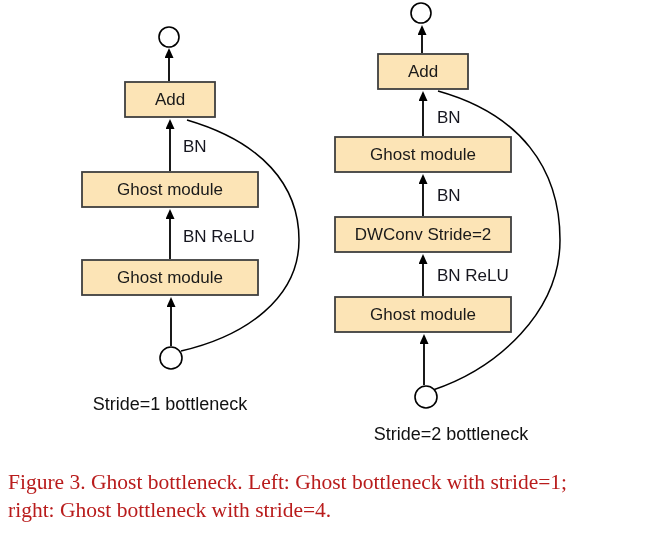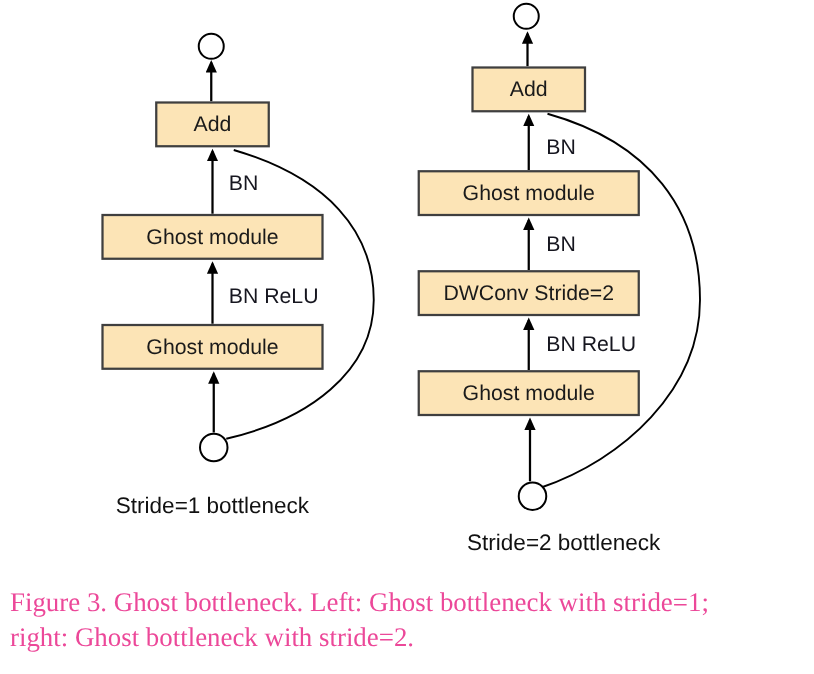--- a/index.html
+++ b/index.html
@@ -57,21 +57,21 @@
     text-anchor: middle;
   }
   .figure-caption {
     position: absolute;
     left: 8px;
     top: 468px;
     width: 640px;
     font-family: "Liberation Serif", serif;
     font-size: 21.5px;
     line-height: 28px;
-    color: #ec4899;
+    color: #b91c1c;
   }
 </style>
 </head>
 <body>
 
 <div id="page">
 
   <svg id="figure-diagram" width="651" height="455" viewBox="0 0 651 455" xmlns="http://www.w3.org/2000/svg">
     <defs>
       <marker id="arrowhead" markerUnits="userSpaceOnUse" markerWidth="12" markerHeight="10" refX="8" refY="4.5" orient="auto">
@@ -141,16 +141,16 @@
       <line class="flow-line" marker-end="url(#arrowhead)" x1="424" y1="385" x2="424" y2="336"></line>
 
       <circle class="io-circle" cx="426" cy="397" r="11"></circle>
 
       <text class="diagram-caption" x="451" y="440">Stride=2 bottleneck</text>
     </g>
   </svg>
 
   <div class="figure-caption">
     <div>Figure 3. Ghost bottleneck. Left: Ghost bottleneck with stride=1;</div>
-    <div>right: Ghost bottleneck with stride=2.</div>
+    <div>right: Ghost bottleneck with stride=4.</div>
   </div>
 
 </div>
 
 </body></html>

